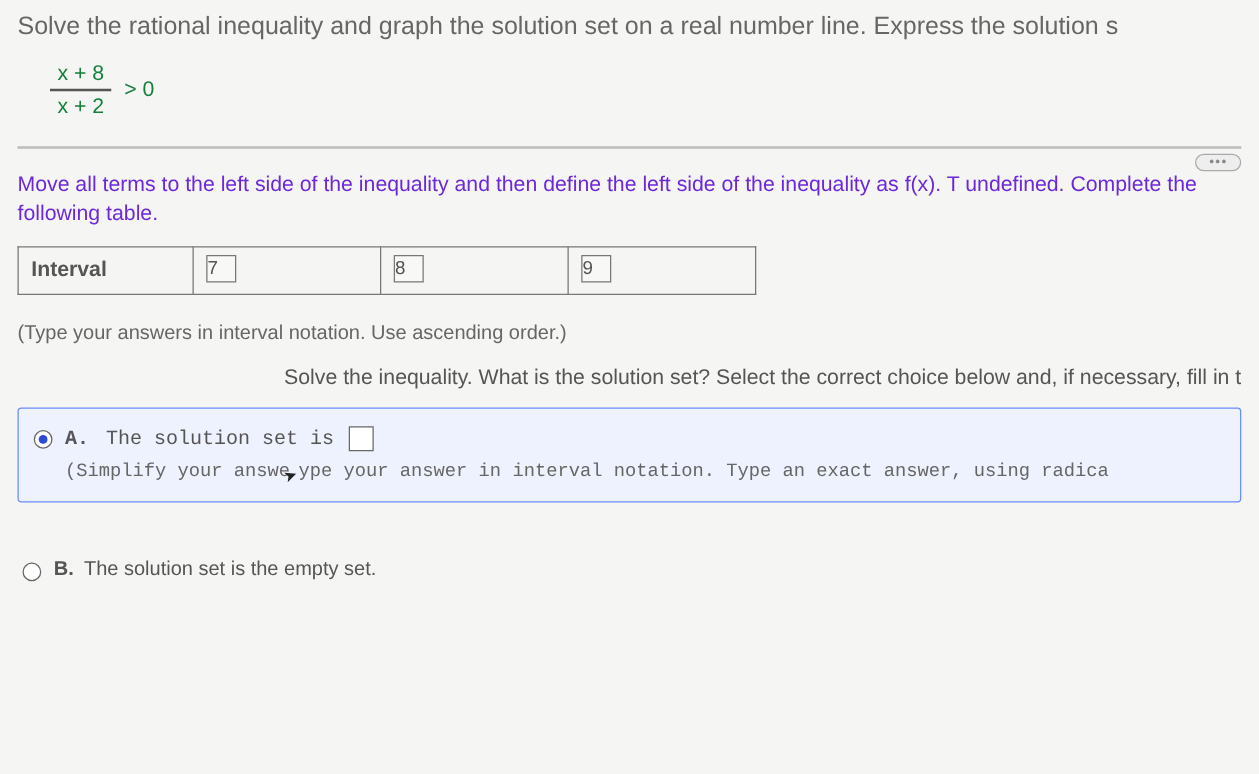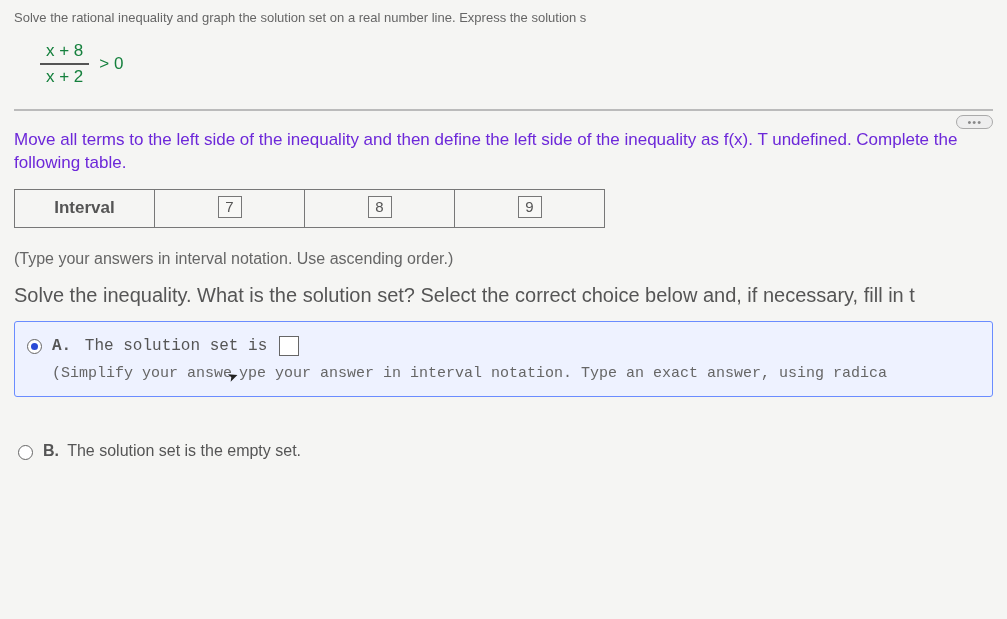--- a/index.html
+++ b/index.html
@@ -6,21 +6,21 @@
     body {
       font-family: Arial, Helvetica, sans-serif;
       color: #555;
       background: #f5f5f3;
       width: 1007px;
       height: 619px;
       padding: 10px 14px;
       overflow: hidden;
     }
     .question-text {
-      font-size: 13px;
+      font-size: 20px;
       margin-bottom: 16px;
       color: #666;
     }
     .fraction-row {
       display: flex;
       align-items: center;
       gap: 10px;
       margin: 14px 0 22px 26px;
       color: #15803d;
     }
@@ -56,21 +56,20 @@
       margin: 8px 0 14px 0;
       line-height: 1.35;
     }
     table.sign-table {
       border-collapse: collapse;
       margin-bottom: 4px;
     }
     table.sign-table td {
       border: 1.5px solid #777;
       padding: 6px 10px;
-      text-align: center;
       font-size: 17px;
       color: #555;
       min-width: 150px;
       height: 38px;
       vertical-align: middle;
     }
     table.sign-table td.label-cell {
       font-weight: bold;
       min-width: 140px;
     }
@@ -91,23 +90,24 @@
       padding: 3px 20px;
       background: #f8f8f6;
       font-size: 16px;
     }
     .hint {
       font-size: 16px;
       color: #666;
       margin: 22px 0 16px 0;
     }
     .solve-text {
-      font-size: 20px;
+      font-size: 17px;
       color: #555;
       margin-bottom: 14px;
+      text-align: right;
     }
     .choice-box {
       border: 1.5px solid #6a8cff;
       background: #eef2ff;
       border-radius: 3px;
       padding: 10px 12px;
       margin-bottom: 6px;
       font-family: Liberation Mono, monospace;
     }
     .choice-row {

